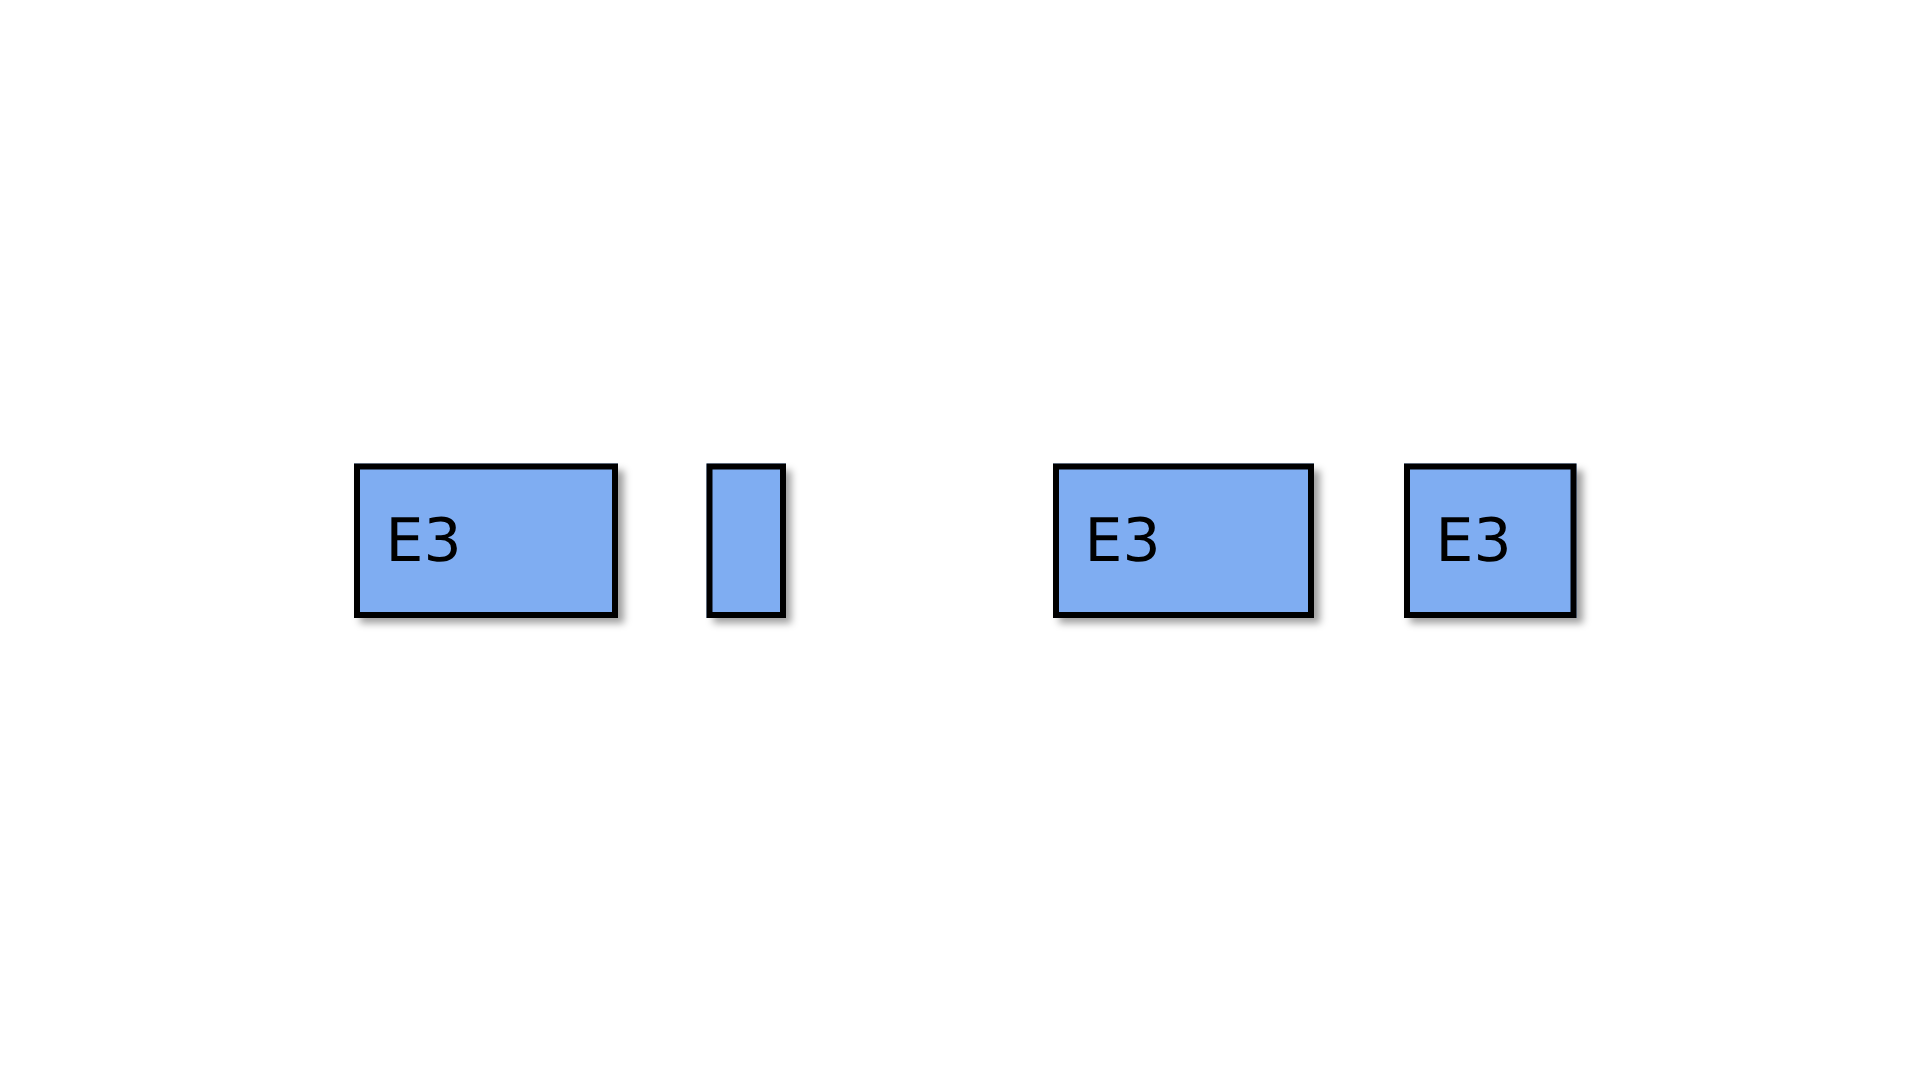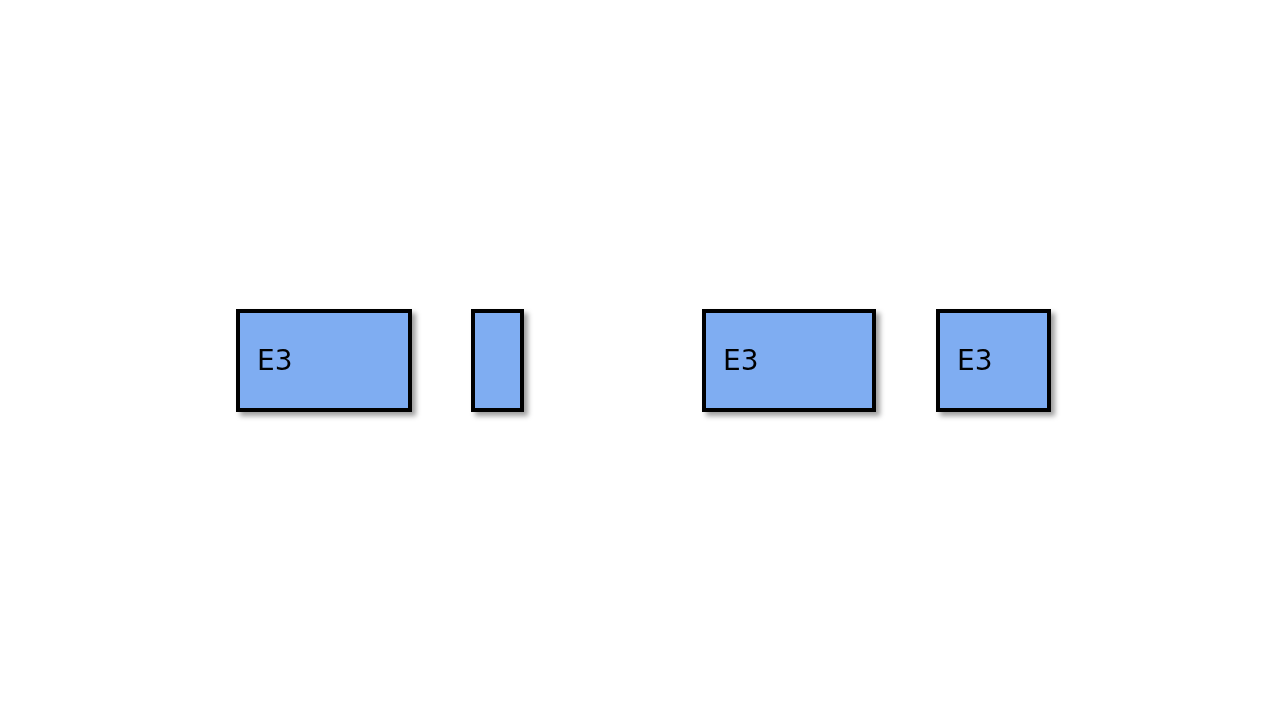--- a/index.html
+++ b/index.html
@@ -30,21 +30,21 @@
     border: 4px solid #000000;
     box-shadow: 4px 4px 5px rgba(0, 0, 0, 0.38);
     display: flex;
     align-items: center;
     justify-content: flex-start;
     overflow: hidden;
   }
 
   .node-label {
     font-family: "DejaVu Sans", "Liberation Sans", sans-serif;
-    font-size: 28px;
+    font-size: 40px;
     font-weight: 400;
     line-height: 1;
     color: #000000;
     letter-spacing: 0px;
     padding-left: 17px;
     white-space: nowrap;
   }
 
   .node-label:empty {
     display: none;

